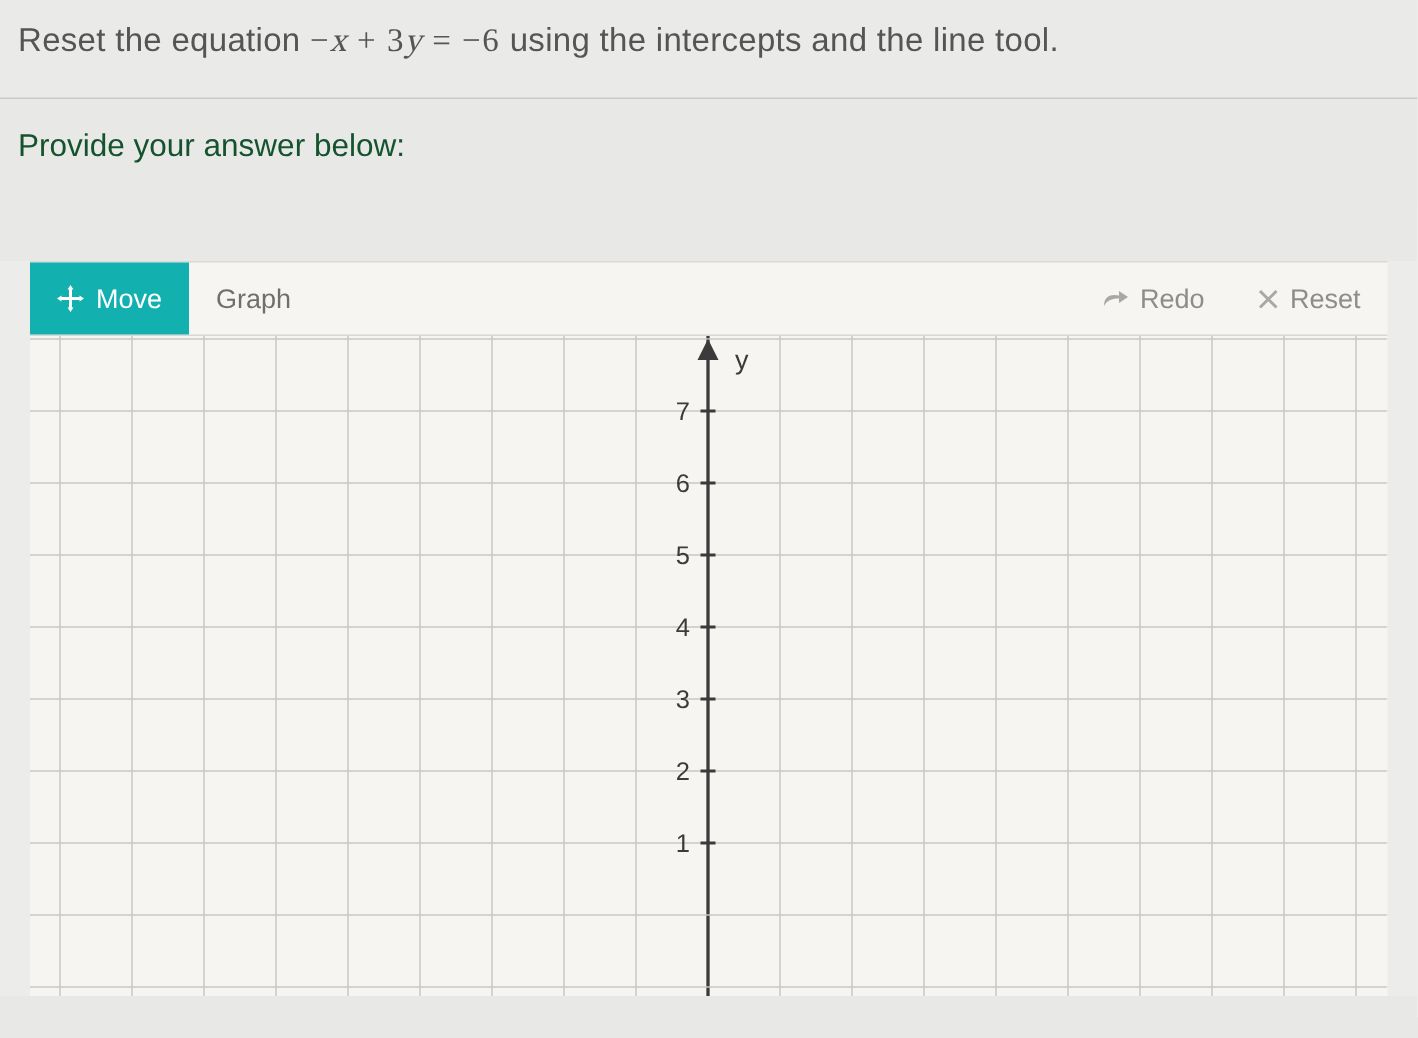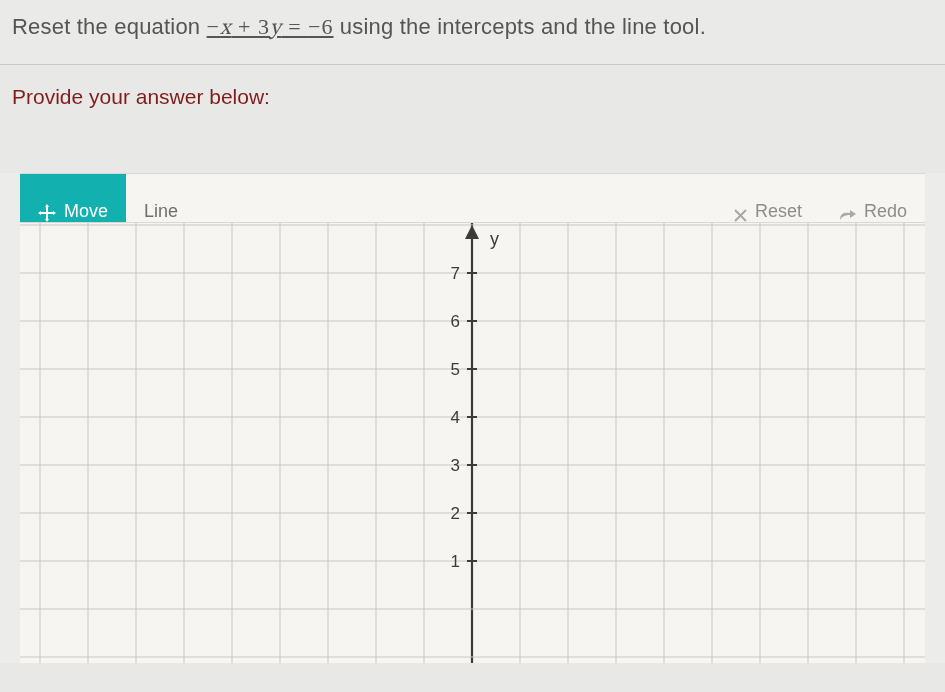--- a/index.html
+++ b/index.html
@@ -17,48 +17,47 @@
     color: #555;
     border-bottom: 1px solid #c9c9c7;
     background: #eaeae8;
     font-weight: 400;
     letter-spacing: 0.2px;
   }
   .question .math {
     font-family: "Cambria Math", "STIX Two Math", "Latin Modern Math", Georgia, serif;
     font-style: italic;
     letter-spacing: 1px;
-    text-decoration: underline;
   }
   .question .num {
     font-style: normal;
     font-family: "Cambria Math", Georgia, serif;
   }
   .answer-label {
     padding: 20px 12px 24px 12px;
     font-size: 21px;
-    color: #7f1d1d;
+    color: #14532d;
     background: #e8e8e6;
   }
   .graph-wrap {
     background: #ececea;
     padding: 0;
   }
   .toolbar {
     display: flex;
     align-items: stretch;
     height: 50px;
     background: #f6f5f2;
     border-top: 1px solid #d9d8d5;
     border-bottom: 1px solid #d9d8d5;
     margin: 40px 20px 0 20px;
   }
   .btn {
     display: flex;
-    align-items: flex-end;
+    align-items: center;
     gap: 8px;
     padding: 0 18px;
     font-size: 18px;
     color: #8d8d89;
     cursor: pointer;
     user-select: none;
   }
   .btn.move {
     background: #13b0b0;
     color: #fff;
@@ -91,38 +90,38 @@
   <div class="toolbar">
     <div class="btn move">
       <span class="icon">
         <svg width="18" height="18" viewBox="0 0 18 18">
           <path d="M9 0 L11 3 L10 3 L10 8 L15 8 L15 7 L18 9 L15 11 L15 10 L10 10 L10 15 L11 15 L9 18 L7 15 L8 15 L8 10 L3 10 L3 11 L0 9 L3 7 L3 8 L8 8 L8 3 L7 3 Z" fill="#fff"></path>
         </svg>
       </span>
       <span>Move</span>
     </div>
     <div class="btn line">
-      <span>Line</span>
+      <span>Graph</span>
     </div>
     <div class="spacer"></div>
+    <div class="btn">
+      <span class="icon">
+        <svg width="18" height="14" viewBox="0 0 18 14">
+          <path d="M12 2 L18 6 L12 10 L12 7 C8 7 4 8 2 12 C2 5 7 4 12 5 Z" fill="#a8a8a4"></path>
+        </svg>
+      </span>
+      <span>Redo</span>
+    </div>
     <div class="btn">
       <span class="icon">
         <svg width="13" height="13" viewBox="0 0 13 13">
           <path d="M1 1 L12 12 M12 1 L1 12" stroke="#a8a8a4" stroke-width="2" fill="none"></path>
         </svg>
       </span>
       <span>Reset</span>
-    </div>
-    <div class="btn">
-      <span class="icon">
-        <svg width="18" height="14" viewBox="0 0 18 14">
-          <path d="M12 2 L18 6 L12 10 L12 7 C8 7 4 8 2 12 C2 5 7 4 12 5 Z" fill="#a8a8a4"></path>
-        </svg>
-      </span>
-      <span>Redo</span>
     </div>
   </div>
 
   <div class="grid-area">
     <svg id="grid-svg" width="905" height="440">
         <line x1="-28" x2="-28" y1="0" y2="440" stroke="#c8c7c3" stroke-width="1"></line>
         <line x1="20" x2="20" y1="0" y2="440" stroke="#c8c7c3" stroke-width="1"></line>
         <line x1="68" x2="68" y1="0" y2="440" stroke="#c8c7c3" stroke-width="1"></line>
         <line x1="116" x2="116" y1="0" y2="440" stroke="#c8c7c3" stroke-width="1"></line>
         <line x1="164" x2="164" y1="0" y2="440" stroke="#c8c7c3" stroke-width="1"></line>

